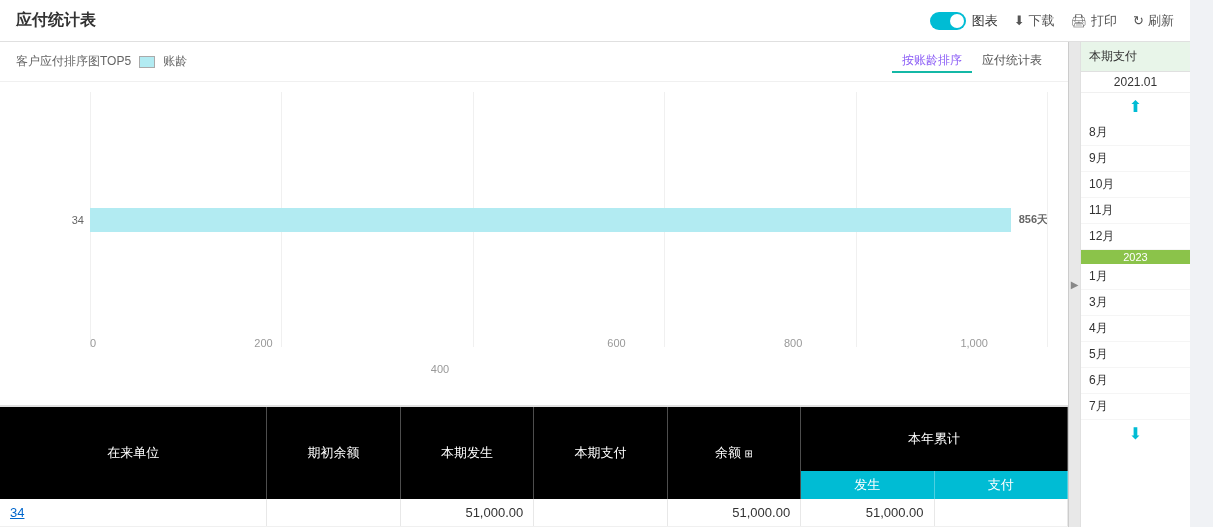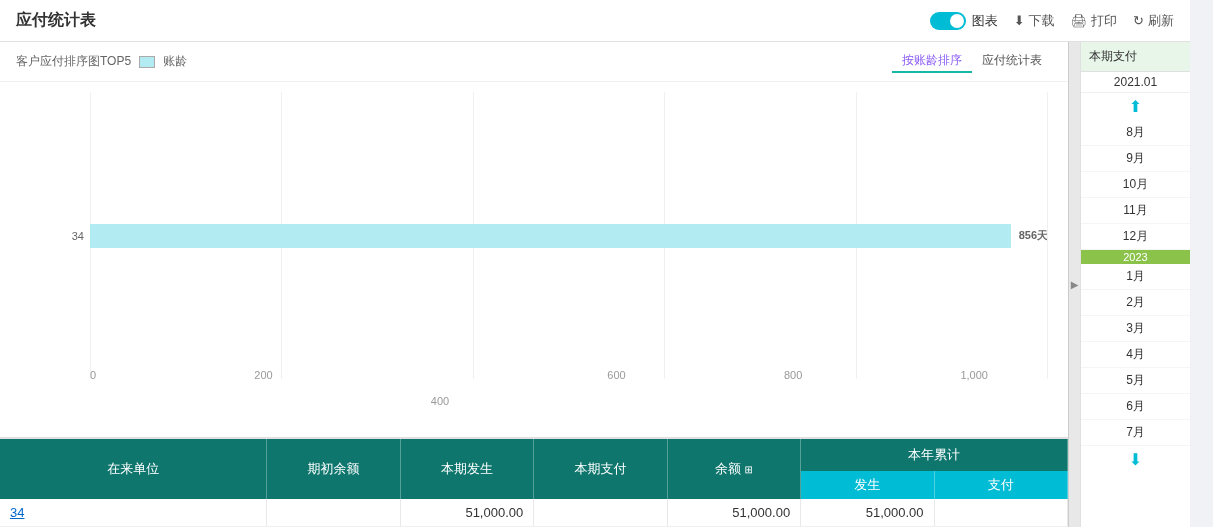--- a/index.html
+++ b/index.html
@@ -29,32 +29,32 @@
     .chart-sort-btns { display: flex; gap: 0; }
     .sort-btn { padding: 2px 10px; font-size: 12px; color: #555; cursor: pointer; border-bottom: 2px solid transparent; }
     .sort-btn.active { color: #8b5cf6; border-bottom: 2px solid #14b8a6; }
 
     
     .chart-body { flex: 1; position: relative; padding: 10px 20px 30px 60px; }
 
     
     .table-section { background: #fff; border-top: 2px solid #e0e0e0; }
     .data-table { width: 100%; border-collapse: collapse; }
-    .data-table thead tr th { background: #0f766e; color: #fff; text-align: center; padding: 7px 8px; font-size: 13px; font-weight: normal; border-right: 1px solid rgba(255,255,255,0.3); }
+    .data-table thead tr th { background: #000000; color: #fff; text-align: center; padding: 23px 8px; font-size: 13px; font-weight: normal; border-right: 1px solid rgba(255,255,255,0.3); }
     .data-table thead tr.sub-header th { background: #00bcd4; padding: 5px 8px; }
     .data-table tbody tr td { text-align: right; padding: 6px 10px; font-size: 13px; border-bottom: 1px solid #f0f0f0; border-right: 1px solid #e8e8e8; }
     .data-table tbody tr td:first-child { text-align: left; }
     .data-table tbody tr td a { color: #0066cc; text-decoration: underline; cursor: pointer; }
 
     
     .right-sidebar { width: 110px; background: #fff; border-left: 1px solid #e0e0e0; display: flex; flex-direction: column; overflow: hidden; }
     .sidebar-header { background: #e8f5e9; padding: 6px 8px; font-size: 12px; color: #333; border-bottom: 1px solid #e0e0e0; display: flex; justify-content: space-between; align-items: center; }
     .sidebar-year-value { font-size: 12px; color: #333; text-align: center; padding: 3px 25px; border-bottom: 1px solid #f0f0f0; }
     .sidebar-scroll-btn { display: flex; justify-content: center; align-items: center; padding: 4px; cursor: pointer; color: #00bcd4; font-size: 16px; }
-    .sidebar-month-item { padding: 4px 8px; font-size: 12px; color: #333; cursor: pointer; text-align: center; border-bottom: 1px solid #f5f5f5; }
+    .sidebar-month-item { padding: 4px 8px; font-size: 12px; color: #333; cursor: pointer; text-align: left; border-bottom: 1px solid #f5f5f5; }
     .chart-left { flex: 1; }
   </style>
 </head>
 <body>
 
 <div class="page-wrapper">
 
   <div class="header">
     <div class="header-title">应付统计表</div>
     <div class="header-actions">
@@ -174,21 +174,20 @@
         <span>⬆</span>
       </div>
       <div id="month-list">
           <div class="sidebar-month-item">8月</div>
           <div class="sidebar-month-item">9月</div>
           <div class="sidebar-month-item">10月</div>
           <div class="sidebar-month-item">11月</div>
           <div class="sidebar-month-item">12月</div>
           <div style="text-align: center; background: rgb(139, 195, 74); color: rgb(255, 255, 255); font-size: 11px; padding: 1px 0px; cursor: default;">2023</div>
           <div class="sidebar-month-item">1月</div>
-          <div class="sidebar-month-item">2月</div>
           <div class="sidebar-month-item">3月</div>
           <div class="sidebar-month-item">4月</div>
           <div class="sidebar-month-item">5月</div>
           <div class="sidebar-month-item">6月</div>
           <div class="sidebar-month-item">7月</div>
         </div>
       <div class="sidebar-scroll-btn">
         <span>⬇</span>
       </div>
     </div>

